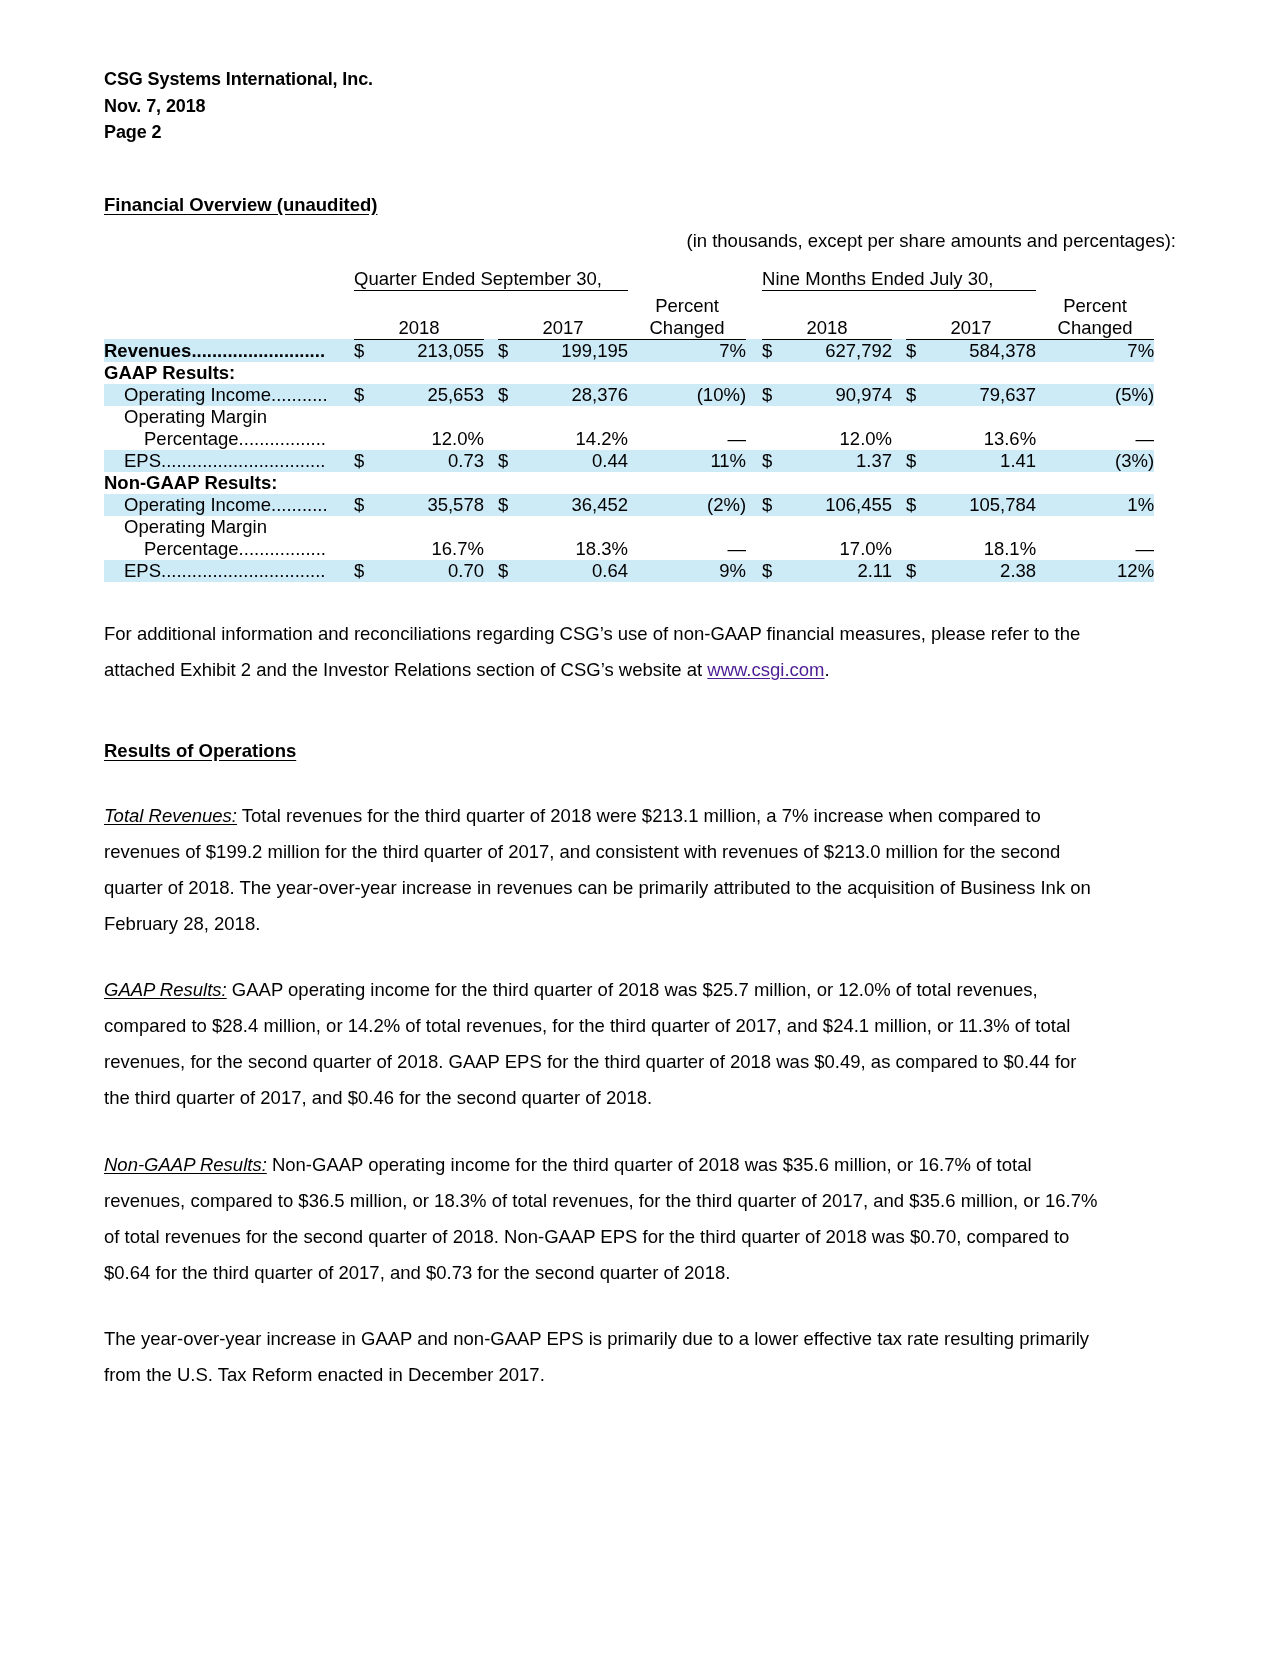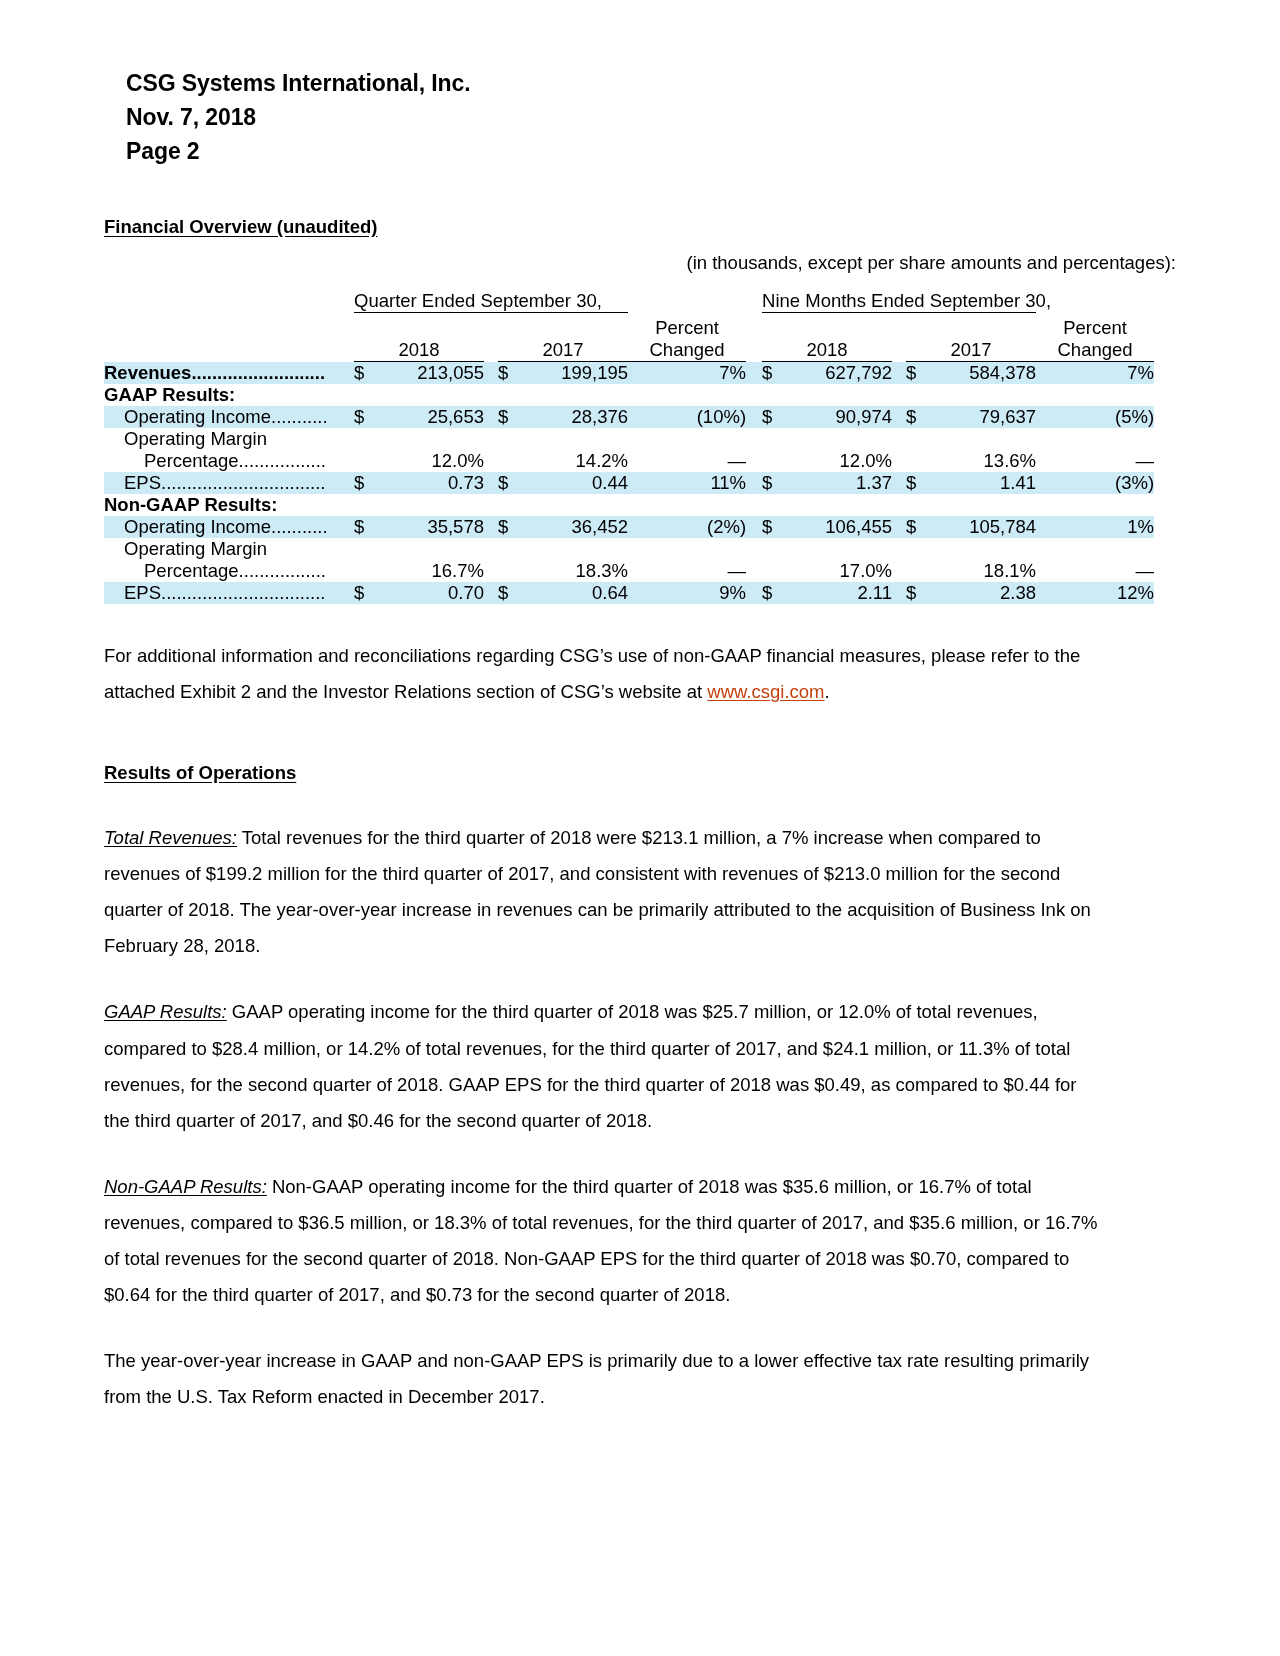--- a/index.html
+++ b/index.html
@@ -19,25 +19,24 @@
     width: 1280px;
     min-height: 1656px;
     box-sizing: border-box;
     padding: 66px 104px 40px 104px;
     position: relative;
   }
 
   
   .letterhead {
     font-weight: bold;
-    font-size: 23px;
+    font-size: 18px;
     line-height: 1.48;
     letter-spacing: -0.1px;
     margin-bottom: 48px;
-    margin-left: 22px;
   }
   .letterhead div { white-space: pre; }
 
   
   .section-heading {
     font-weight: bold;
     font-size: 18.5px;
     text-decoration: underline;
     text-underline-offset: 3px;
     margin: 0 0 14px 0;
@@ -132,21 +131,21 @@
     width: 1000px;
   }
   .lead {
     font-style: italic;
     text-decoration: underline;
     text-underline-offset: 2px;
   }
   .link {
     text-decoration: underline;
     text-underline-offset: 2px;
-    color: #c2410c;
+    color: #4c1d95;
   }
   .gap-lg { height: 34px; }
   .gap-md { height: 22px; }
 </style>
 </head>
 <body>
 
 <div class="page">
 
   <div class="letterhead">
@@ -176,21 +175,21 @@
           <col class="c-num">
         <col class="c-pct">
       </colgroup>
 
       <tbody>
           <tr class="grp-row">
         <td></td>
         <td class="grp-title" colspan="5">Quarter Ended September 30,</td>
         <td></td>
         <td></td>
-        <td class="grp-title" colspan="5">Nine Months Ended September 30,</td>
+        <td class="grp-title" colspan="5">Nine Months Ended July 30,</td>
         <td></td>
       </tr>
 
       <tr class="head-row-top">
         <td></td>
         <td></td>
         <td></td>
         <td></td>
         <td></td>
         <td></td>

